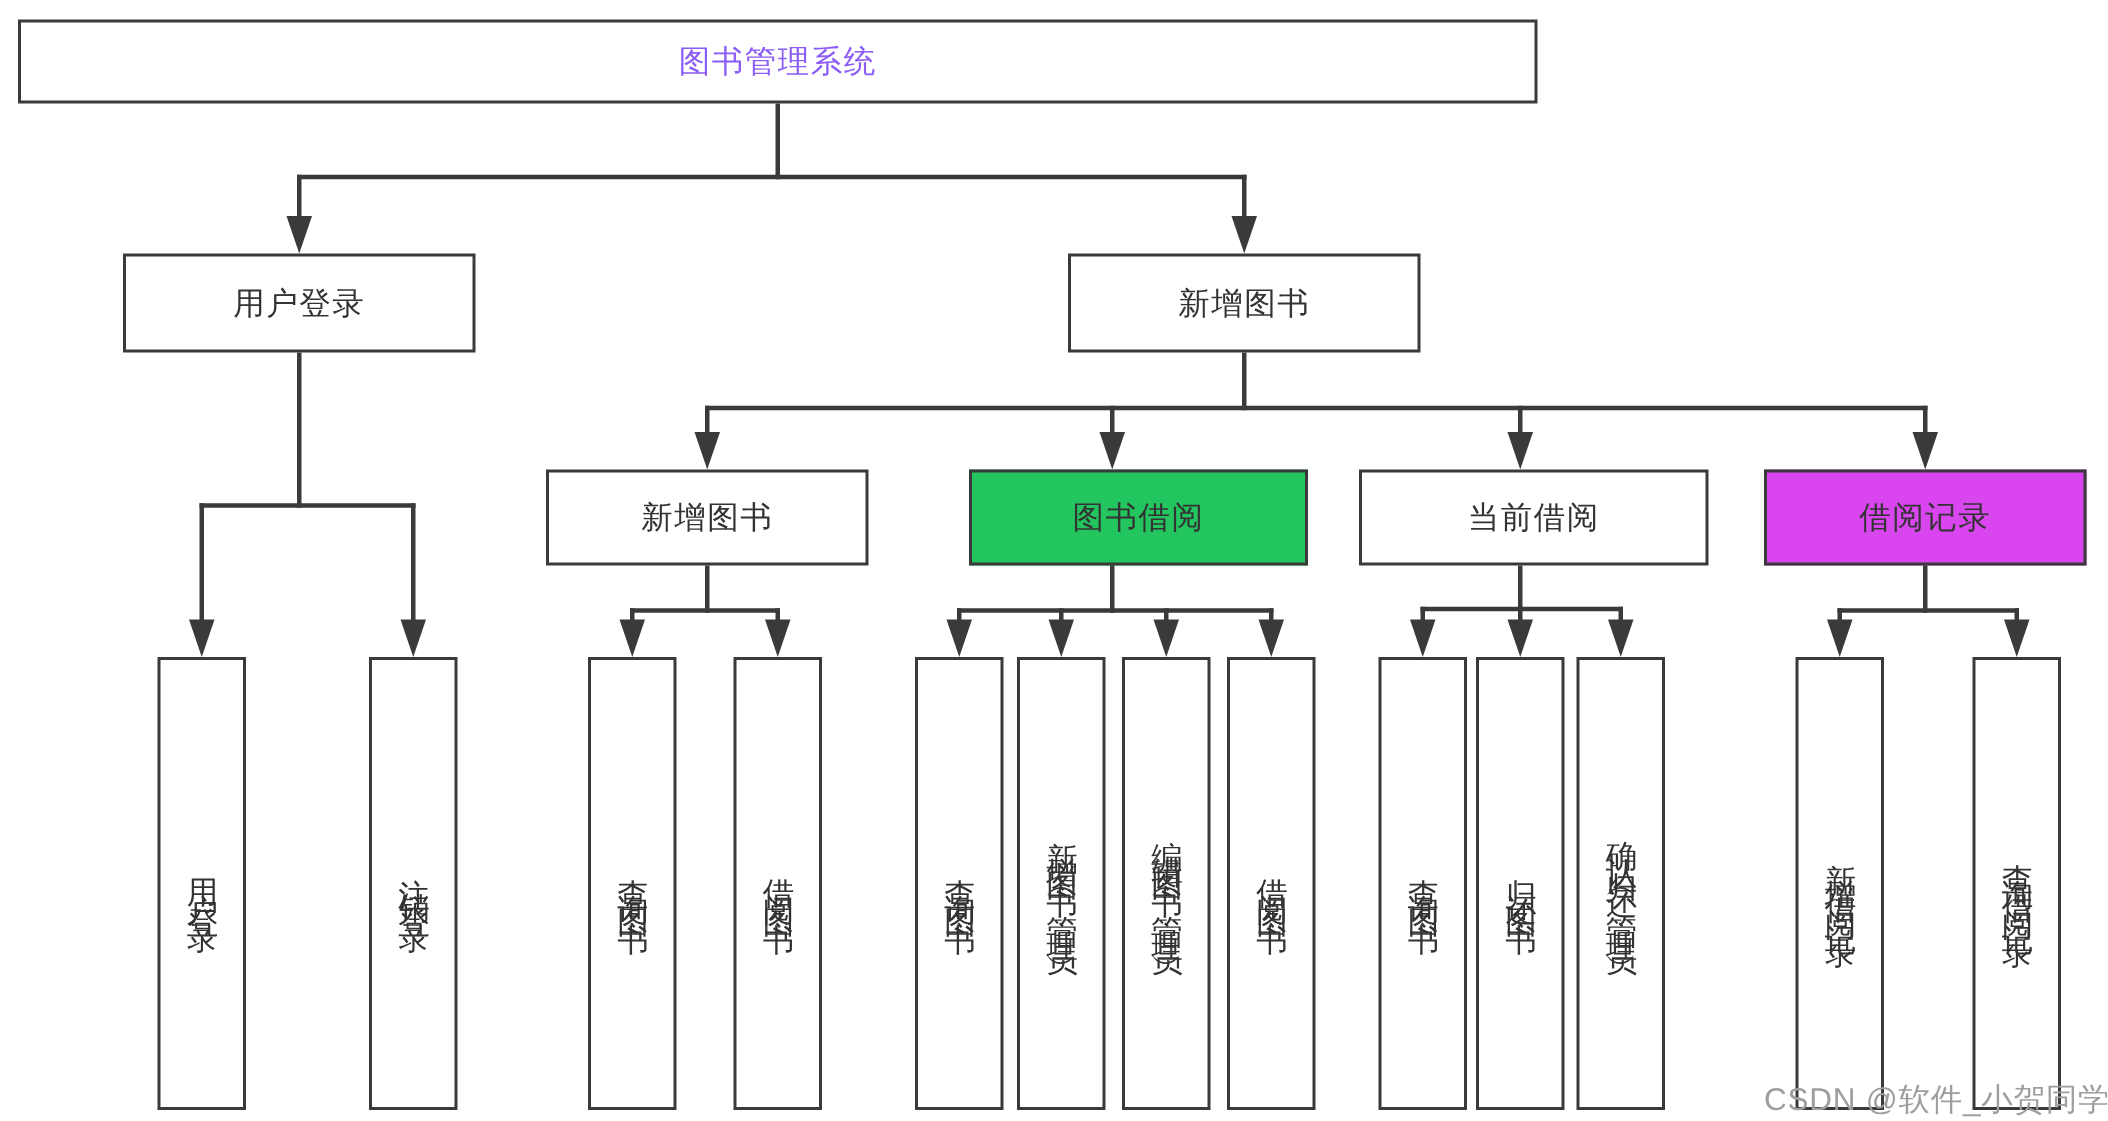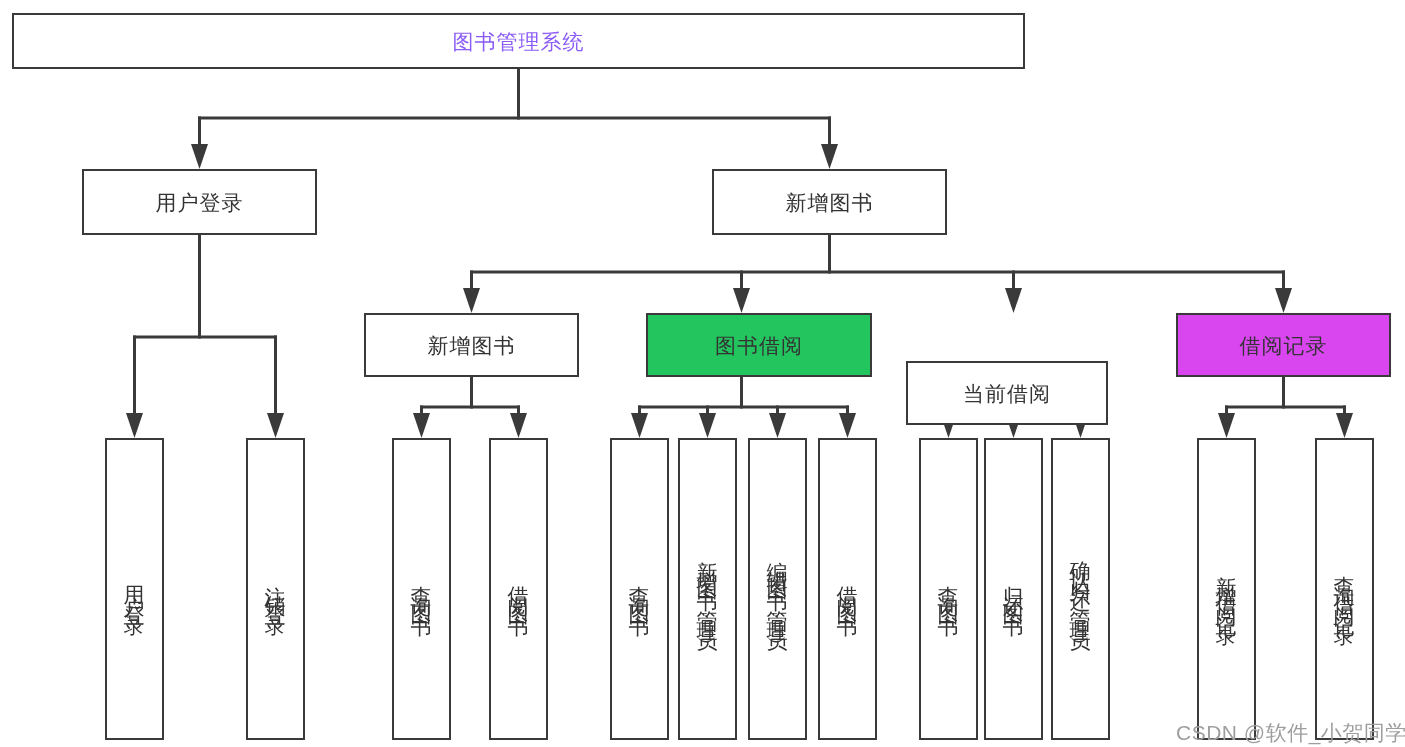--- a/index.html
+++ b/index.html
@@ -112,21 +112,21 @@
       <polygon points="1218,413 1235,413 1226.5,438" fill="#3a3a3a"></polygon>
       <line x1="1344.5" y1="407" x2="1344.5" y2="418" stroke="#3a3a3a" stroke-width="3" stroke-linecap="square"></line>
       <polygon points="1336,413 1353,413 1344.5,438" fill="#3a3a3a"></polygon>
     </svg>
   <div id="nodes-layer">
       <div class="node h" style="left: 12px; top: 13px; width: 1013px; height: 56px; background: rgb(255, 255, 255); color: #8b5cf6; text-align: center;">图书管理系统</div>
       <div class="node h" style="left: 82px; top: 169px; width: 235px; height: 66px; background: rgb(255, 255, 255); color: rgb(51, 51, 51);">用户登录</div>
       <div class="node h" style="left: 712px; top: 169px; width: 235px; height: 66px; background: rgb(255, 255, 255); color: rgb(51, 51, 51);">新增图书</div>
       <div class="node h" style="left: 364px; top: 313px; width: 215px; height: 64px; background: rgb(255, 255, 255); color: rgb(51, 51, 51);">新增图书</div>
       <div class="node h" style="left: 646px; top: 313px; width: 226px; height: 64px; background: #22c55e; color: rgb(51, 51, 51);">图书借阅</div>
-      <div class="node h" style="left: 906px; top: 313px; width: 202px; height: 64px; background: rgb(255, 255, 255); color: rgb(51, 51, 51); margin-top: 48px;">当前借阅</div>
+      <div class="node h" style="left: 906px; top: 313px; width: 233px; height: 64px; background: rgb(255, 255, 255); color: rgb(51, 51, 51);">当前借阅</div>
       <div class="node h" style="left: 1176px; top: 313px; width: 215px; height: 64px; background: #d946ef; color: rgb(51, 51, 51);">借阅记录</div>
       <div class="node v" style="left: 105px; top: 438px; width: 59px; height: 302px; background: rgb(255, 255, 255); color: rgb(51, 51, 51);">用户登录</div>
       <div class="node v" style="left: 246px; top: 438px; width: 59px; height: 302px; background: rgb(255, 255, 255); color: rgb(51, 51, 51);">注销登录</div>
       <div class="node v" style="left: 392px; top: 438px; width: 59px; height: 302px; background: rgb(255, 255, 255); color: rgb(51, 51, 51);">查询图书</div>
       <div class="node v" style="left: 489px; top: 438px; width: 59px; height: 302px; background: rgb(255, 255, 255); color: rgb(51, 51, 51);">借阅图书</div>
       <div class="node v" style="left: 610px; top: 438px; width: 59px; height: 302px; background: rgb(255, 255, 255); color: rgb(51, 51, 51);">查询图书</div>
       <div class="node v" style="left: 678px; top: 438px; width: 59px; height: 302px; background: rgb(255, 255, 255); color: rgb(51, 51, 51);">新增图书（管理员）</div>
       <div class="node v" style="left: 748px; top: 438px; width: 59px; height: 302px; background: rgb(255, 255, 255); color: rgb(51, 51, 51);">编辑图书（管理员）</div>
       <div class="node v" style="left: 818px; top: 438px; width: 59px; height: 302px; background: rgb(255, 255, 255); color: rgb(51, 51, 51);">借阅图书</div>
       <div class="node v" style="left: 919px; top: 438px; width: 59px; height: 302px; background: rgb(255, 255, 255); color: rgb(51, 51, 51);">查询图书</div>

